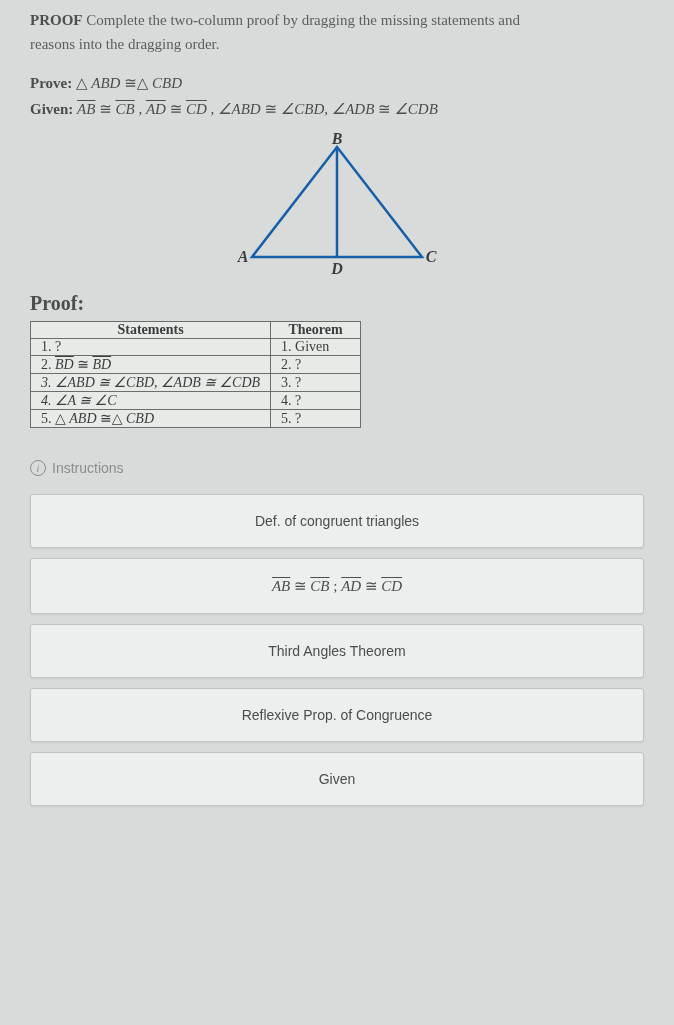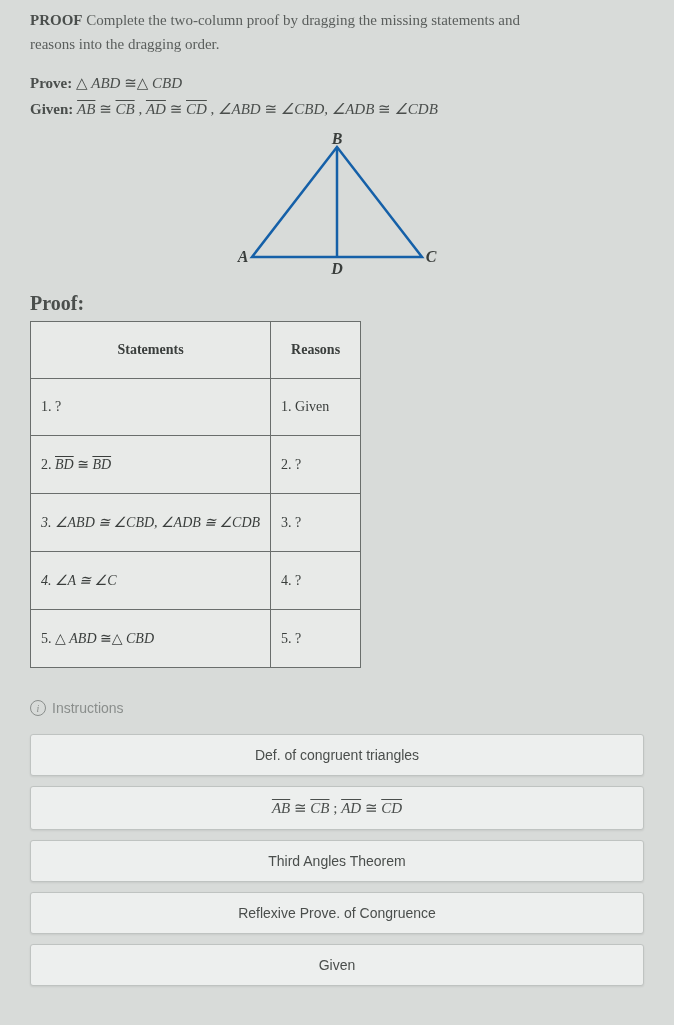--- a/index.html
+++ b/index.html
@@ -19,21 +19,21 @@
     .italic { font-style: italic; }
     .figure-wrap { text-align: center; margin: 10px 0 6px; }
     svg.triangle { display: inline-block; }
     .proof-title { font-weight: bold; font-size: 20px; margin: 4px 0 6px; color: #4a4e4c; }
     table.proof {
       border-collapse: collapse;
       background: #e8eae8;
     }
     table.proof th, table.proof td {
       border: 1px solid #6a6e6c;
-      padding: 20px 10px;
+      padding: 0 10px;
       font-size: 14px;
       text-align: left;
       color: #3a3e3c;
     }
     table.proof th { font-weight: bold; text-align: center; }
     td.reason { width: 90px; }
     .instructions {
       font-family: Arial, Helvetica, sans-serif;
       color: #8a8e8c;
       font-size: 14px;
@@ -52,21 +52,21 @@
       font-size: 10px;
       font-style: italic;
       font-family: Georgia, serif;
     }
     .drag-items { display: flex; flex-direction: column; gap: 10px; }
     .drag-item {
       background: #edefee;
       border: 1px solid #bfc3c1;
       border-radius: 3px;
       box-shadow: 0 1px 2px rgba(0,0,0,0.08);
-      padding: 12px 10px;
+      padding: 18px 10px;
       text-align: center;
       font-family: Arial, Helvetica, sans-serif;
       font-size: 14px;
       color: #4a4e4c;
       cursor: grab;
     }
     .drag-item .math { font-family: Georgia, 'Times New Roman', serif; font-size: 15px; }
     .tri-sym { font-size: 15px; }
   </style>
 </head>
@@ -115,21 +115,21 @@
     <text x="110" y="142" text-anchor="middle" font-style="italic" font-weight="bold" font-size="16" fill="#3a3e3c">D</text>
   </svg>
 </div>
 
 <div class="proof-title">Proof:</div>
 
 <table class="proof">
   <tbody>
       <tr>
     <th>Statements</th>
-    <th>Reasons</th>
+    <th>Theorem</th>
   </tr>
   <tr>
     <td>1. ?</td>
     <td class="reason">1. Given</td>
   </tr>
   <tr>
     <td>
       <span>2. </span><span class="overline">BD</span><span> ≅ </span><span class="overline">BD</span>
     </td>
     <td class="reason">2. ?</td>
@@ -162,18 +162,18 @@
   </div>
   <div class="drag-item">
     <span class="math">
       <span class="overline">AB</span><span> ≅ </span><span class="overline">CB</span><span> ; </span><span class="overline">AD</span><span> ≅ </span><span class="overline">CD</span>
     </span>
   </div>
   <div class="drag-item">
     <span>Third Angles Theorem</span>
   </div>
   <div class="drag-item">
-    <span>Reflexive Prove. of Congruence</span>
+    <span>Reflexive Prop. of Congruence</span>
   </div>
   <div class="drag-item">
     <span>Given</span>
   </div>
 </div>
 
 </body></html>

